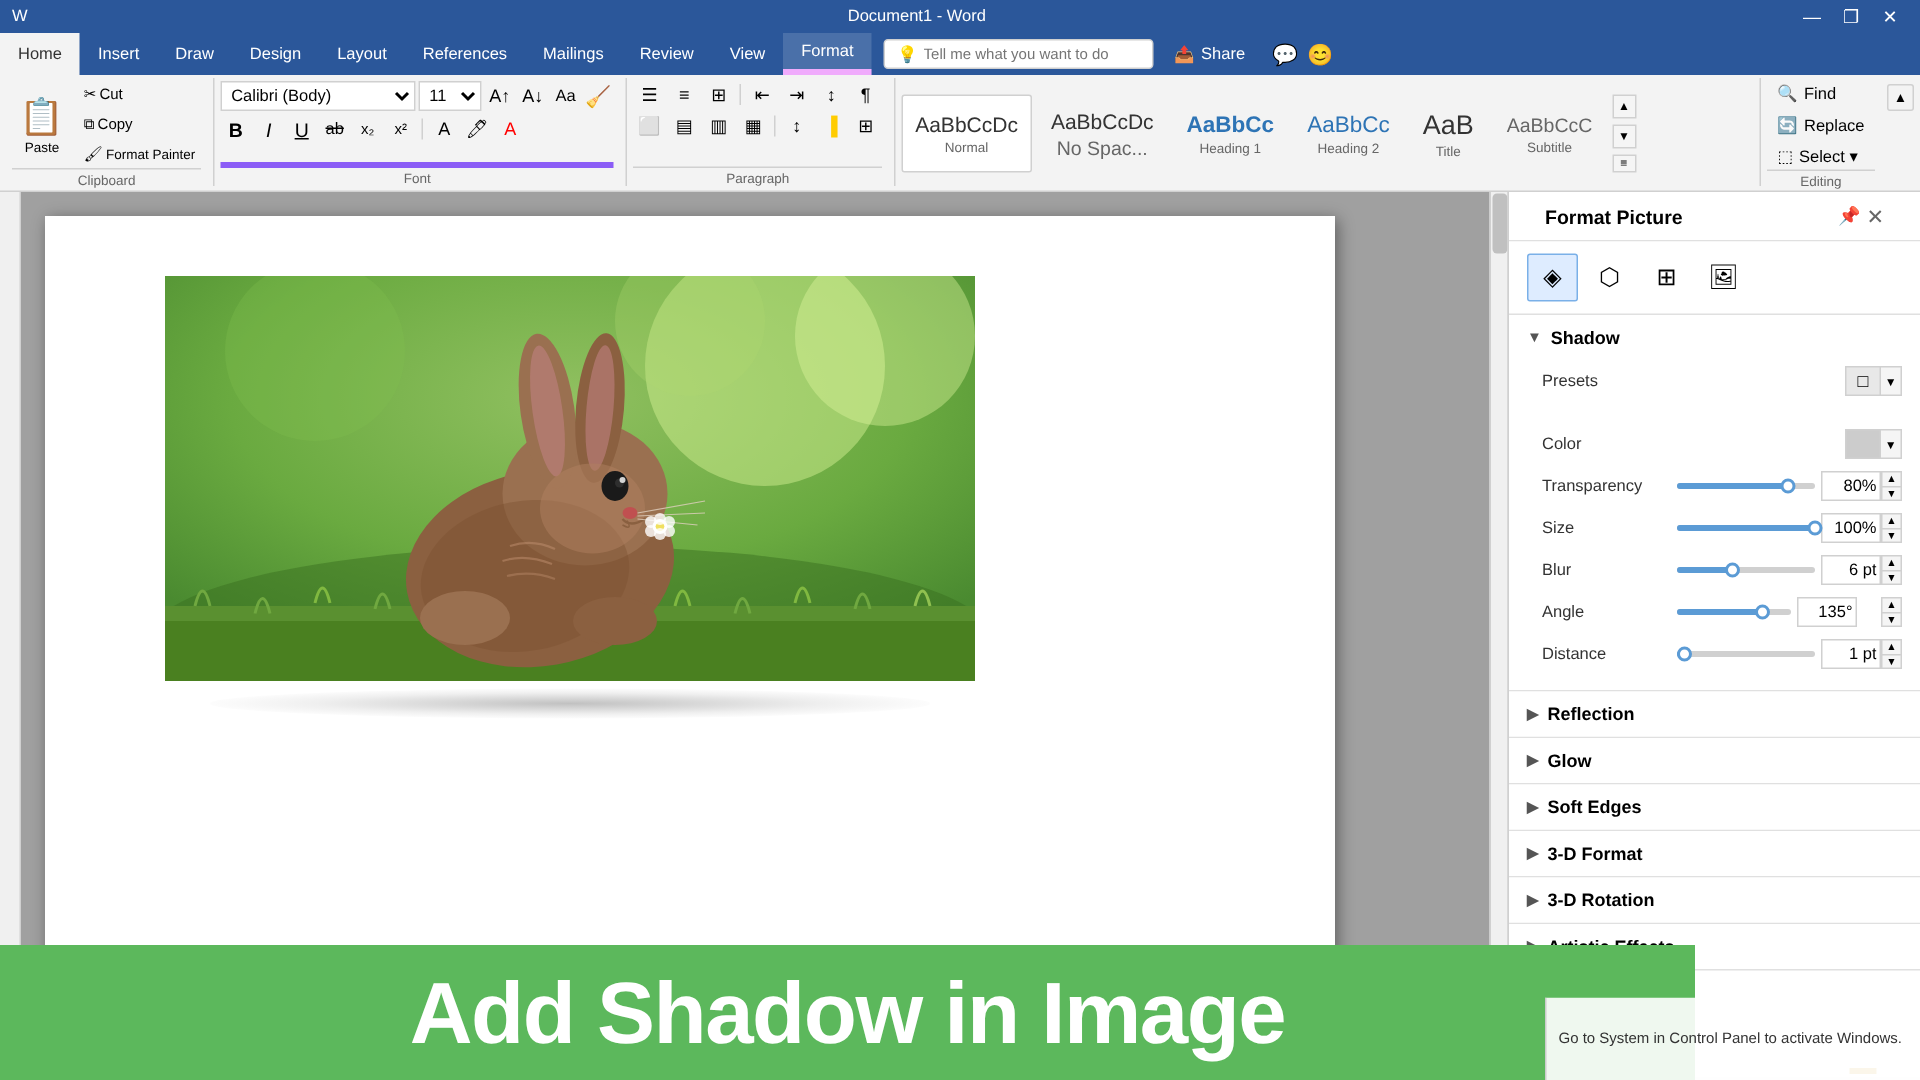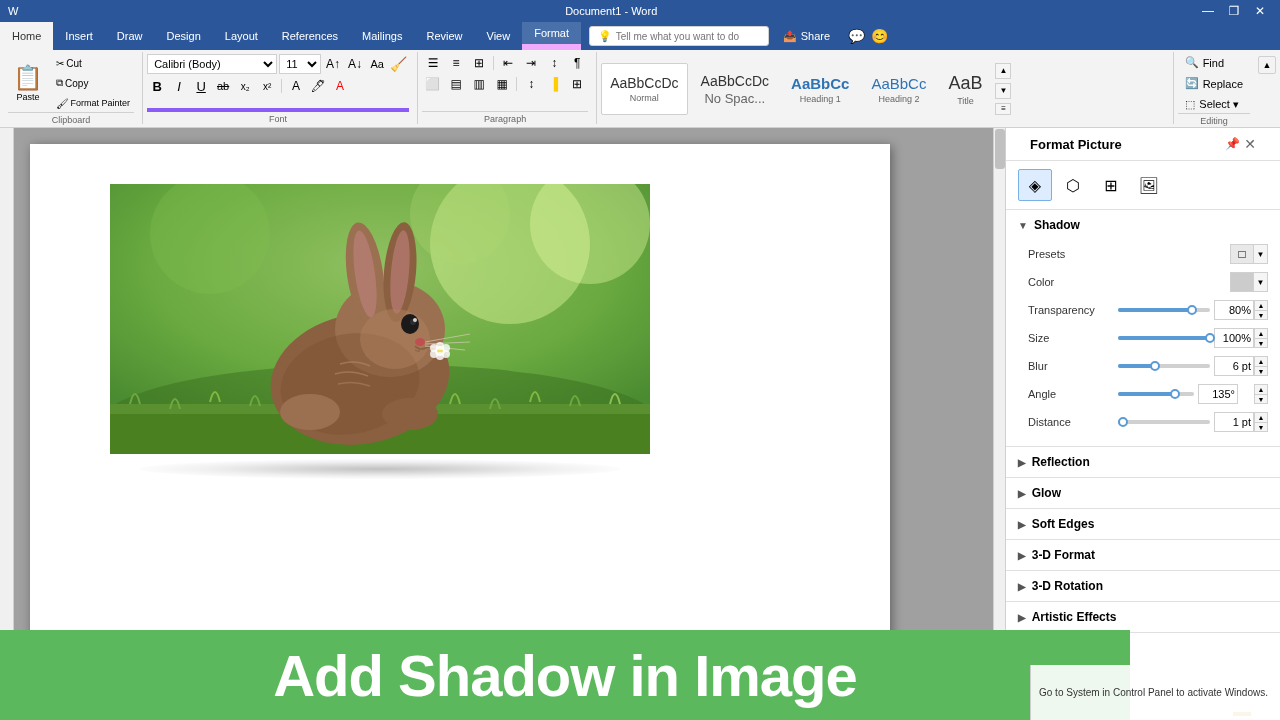--- a/index.html
+++ b/index.html
@@ -39,21 +39,21 @@
   </div>
   <div style="padding:0 12px; color:white; font-size:11px; display:flex; align-items:center; height:100%; cursor:pointer;">
     <span>Mailings</span>
   </div>
   <div style="padding:0 12px; color:white; font-size:11px; display:flex; align-items:center; height:100%; cursor:pointer;">
     <span>Review</span>
   </div>
   <div style="padding:0 12px; color:white; font-size:11px; display:flex; align-items:center; height:100%; cursor:pointer;">
     <span>View</span>
   </div>
-  <div style="padding:0 12px; color:white; font-size:11px; display:flex; align-items:center; height:100%; cursor:pointer; background: rgba(255,255,255,0.15); border-bottom: 6px solid #f0abfc;">
+  <div style="padding:0 12px; color:white; font-size:11px; display:flex; align-items:center; height:100%; cursor:pointer; background: rgba(255,255,255,0.15); border-bottom: 4px solid #f0abfc;">
     <span>Format</span>
   </div>
 
   <div style="margin-left: 8px; display:flex; align-items:center; background:white; border:1px solid #d0d0d0; border-radius:3px; padding:2px 8px; gap:4px; height:20px; width:180px;">
     <span style="font-size:11px;">💡</span>
     <input style="border: none; outline: none; font-size: 10px; color: rgb(136, 136, 136); width: 130px;" placeholder="Tell me what you want to do">
   </div>
   <div style="display:flex; align-items:center; gap:4px; padding:2px 10px; color:white; font-size:11px; cursor:pointer; margin-left:4px;">
     <span>📤</span>
     <span>Share</span>
@@ -161,20 +161,24 @@
         <span style="font-size:9px; color:#666; margin-top:2px;">Heading 1</span>
       </div>
       <div style="display:flex; flex-direction:column; align-items:center; padding:2px 8px; border:1px solid transparent; border-radius:2px; cursor:pointer; height:52px; justify-content:center;">
         <span style="font-size:15px; color:#2e74b5;">AaBbCc</span>
         <span style="font-size:9px; color:#666; margin-top:2px;">Heading 2</span>
       </div>
       <div style="display:flex; flex-direction:column; align-items:center; padding:2px 8px; border:1px solid transparent; border-radius:2px; cursor:pointer; height:52px; justify-content:center;">
         <span style="font-size:18px; color:#333;">AaB</span>
         <span style="font-size:9px; color:#666; margin-top:2px;">Title</span>
       </div>
+      <div style="display:flex; flex-direction:column; align-items:center; padding:2px 8px; border:1px solid transparent; border-radius:2px; cursor:pointer; height:52px; justify-content:center;">
+        <span style="font-size:13px; color:#666;">AaBbCcC</span>
+        <span style="font-size:9px; color:#666; margin-top:2px;">Subtitle</span>
+      </div>
       <div style="width:16px; height:52px; display:flex; flex-direction:column; justify-content:center; align-items:center; gap:4px;">
         <button style="border:1px solid #d0d0d0; background:#f5f5f5; width:16px; height:18px; cursor:pointer; font-size:8px;">▲</button>
         <button style="border:1px solid #d0d0d0; background:#f5f5f5; width:16px; height:18px; cursor:pointer; font-size:8px;">▼</button>
         <button style="border:1px solid #d0d0d0; background:#f5f5f5; width:16px; height:14px; cursor:pointer; font-size:8px;">≡</button>
       </div>
     </div>
   </div>
 
   <div style="display:flex; flex-direction:column; padding:2px 8px 0 4px; height:72px;">
     <div style="display:flex; flex-direction:column; gap:4px; flex:1; justify-content:center;">
@@ -319,21 +323,21 @@
       <button style="width:34px; height:32px; display:flex; align-items:center; justify-content:center; border:1px solid transparent; border-radius:2px; background:transparent; cursor:pointer; font-size:16px;" title="Picture">🖼</button>
     </div>
 
     <div style="border-bottom:1px solid #e0e0e0;">
       <div style="display:flex; align-items:center; gap:6px; padding:8px 12px; font-size:12px; font-weight:600; cursor:pointer; background:white;">
         <span style="font-size:10px; color:#555;">▼</span>
         <span>Shadow</span>
       </div>
       <div style="padding:4px 12px 10px 22px; background:white;">
 
-        <div style="display:flex; align-items:center; margin-bottom:8px;">
+        <div style="display:flex; align-items:center; margin-bottom:22px;">
           <span style="width:90px; font-size:11px; color:#333; flex-shrink:0;">Presets</span>
           <div style="display:flex; align-items:center; gap:0; margin-left:auto;">
             <div style="width:24px; height:20px; border:1px solid #d0d0d0; background:#e8e8e8; display:flex; align-items:center; justify-content:center; font-size:12px;">□</div>
             <button style="width:14px; height:20px; border:1px solid #d0d0d0; border-left:none; background:#f5f5f5; cursor:pointer; font-size:8px; display:flex; align-items:center; justify-content:center; padding:0;">▼</button>
           </div>
         </div>
 
         <div style="display:flex; align-items:center; margin-bottom:8px;">
           <span style="width:90px; font-size:11px; color:#333; flex-shrink:0;">Color</span>
           <div style="display:flex; align-items:center; gap:0; margin-left:auto;">

